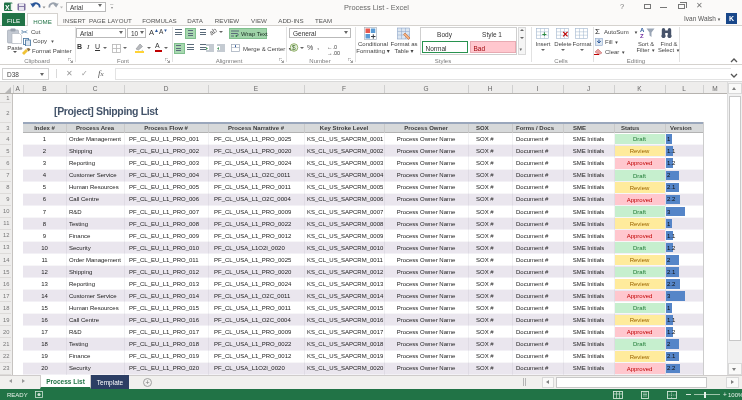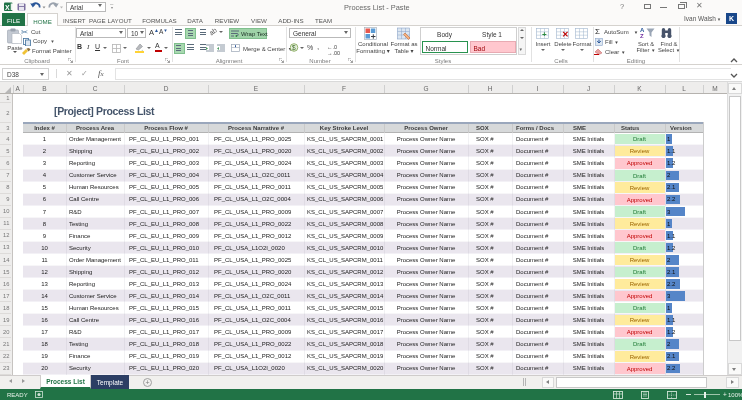--- a/index.html
+++ b/index.html
@@ -27,21 +27,21 @@
     <path d="M12.5 4.5 l3 0 l-1.5 2 z" fill="#8b8b8b"></path>
   </svg>
 <svg class="ab" style="left:47px;top:2px" width="16" height="9">
     <path d="M10 3.2 A4 3.6 0 0 0 2.5 5.5" fill="none" stroke="#9aa2ad" stroke-width="1.7"></path>
     <path d="M11.8 1.2 L9.2 5.6 L6.2 2.2 Z" fill="#9aa2ad"></path>
     <path d="M13 4.5 l3 0 l-1.5 2 z" fill="#b5b5b5"></path>
   </svg>
 <div class="ab" style="left:66px;top:1.5px;width:40px;height:10px;background:#fff;border:1px solid #b9b9b9;font-size:6.5px;color:#333;padding:1.5px 0 0 3px;">Arial</div>
 <div class="ab" style="left:98px;top:4px;width:0;height:0;border-left:2.5px solid transparent;border-right:2.5px solid transparent;border-top:3px solid #666;"></div>
 <div class="ab" style="left:110px;top:1px;font-size:6px;color:#888;">–<br><span style="font-size:4px;position:relative;top:-3px;left:1px;">▾</span></div>
-<div class="ab" style="left:344px;top:2.5px;font-size:7.4px;color:#666;">Process List - Paste</div>
+<div class="ab" style="left:344px;top:2.5px;font-size:7.4px;color:#666;">Process List - Excel</div>
 <div class="ab" style="left:620px;top:2px;font-size:7.5px;color:#777;">?</div>
 <div class="ab" style="left:644px;top:3.5px;width:7px;height:5.5px;border:1px solid #777;"></div>
 <div class="ab" style="left:660px;top:7px;width:7px;height:1.2px;background:#777;"></div>
 <div class="ab" style="left:678px;top:3.5px;width:7px;height:5.5px;border:1px solid #777;"></div>
 <div class="ab" style="left:679.5px;top:2px;width:7px;height:5.5px;border-top:1px solid #777;border-right:1px solid #777;"></div>
 <div class="ab" style="left:696px;top:1px;font-size:8px;color:#777;">✕</div>
 <div class="ab" style="left:0;top:12.5px;width:742px;height:13.5px;background:#fbfaf9;border-bottom:1px solid #d5d2ce;"></div>
 <div class="ab" style="left:2px;top:13px;width:23px;height:13px;background:#217346;color:#fff;font-size:6.2px;text-align:center;padding-top:4px;">FILE</div>
 <div class="ab" style="left:27px;top:13px;width:31px;height:13.5px;background:#fff;border:1px solid #d5d2ce;border-bottom:none;color:#217346;font-size:6.2px;text-align:center;padding-top:4px;">HOME</div>
 <div class="ab" style="left:63px;top:17px;width:19px;font-size:6.2px;color:#555;text-align:center;">INSERT</div>
@@ -314,21 +314,21 @@
 <div class="ab" style="left:0;top:254.0px;width:11px;height:12.07px;font-size:5.8px;color:#777;text-align:right;padding-top:2.535px;border-bottom:1px solid #dddbd9;">14<span style="visibility:hidden">.</span></div>
 <div class="ab" style="left:0;top:266.07000000000005px;width:11px;height:12.07px;font-size:5.8px;color:#777;text-align:right;padding-top:2.535px;border-bottom:1px solid #dddbd9;">15<span style="visibility:hidden">.</span></div>
 <div class="ab" style="left:0;top:278.14px;width:11px;height:12.07px;font-size:5.8px;color:#777;text-align:right;padding-top:2.535px;border-bottom:1px solid #dddbd9;">16<span style="visibility:hidden">.</span></div>
 <div class="ab" style="left:0;top:290.21000000000004px;width:11px;height:12.07px;font-size:5.8px;color:#777;text-align:right;padding-top:2.535px;border-bottom:1px solid #dddbd9;">17<span style="visibility:hidden">.</span></div>
 <div class="ab" style="left:0;top:302.28000000000003px;width:11px;height:12.07px;font-size:5.8px;color:#777;text-align:right;padding-top:2.535px;border-bottom:1px solid #dddbd9;">18<span style="visibility:hidden">.</span></div>
 <div class="ab" style="left:0;top:314.35px;width:11px;height:12.07px;font-size:5.8px;color:#777;text-align:right;padding-top:2.535px;border-bottom:1px solid #dddbd9;">19<span style="visibility:hidden">.</span></div>
 <div class="ab" style="left:0;top:326.42px;width:11px;height:12.07px;font-size:5.8px;color:#777;text-align:right;padding-top:2.535px;border-bottom:1px solid #dddbd9;">20<span style="visibility:hidden">.</span></div>
 <div class="ab" style="left:0;top:338.49px;width:11px;height:12.07px;font-size:5.8px;color:#777;text-align:right;padding-top:2.535px;border-bottom:1px solid #dddbd9;">21<span style="visibility:hidden">.</span></div>
 <div class="ab" style="left:0;top:350.56px;width:11px;height:12.07px;font-size:5.8px;color:#777;text-align:right;padding-top:2.535px;border-bottom:1px solid #dddbd9;">22<span style="visibility:hidden">.</span></div>
 <div class="ab" style="left:0;top:362.63px;width:11px;height:12.07px;font-size:5.8px;color:#777;text-align:right;padding-top:2.535px;border-bottom:1px solid #dddbd9;">23<span style="visibility:hidden">.</span></div>
-<div class="ab" style="left:54px;top:104.5px;font-size:10.5px;font-weight:bold;color:#44546a;letter-spacing:-0.35px;">[Project] Process List</div>
+<div class="ab" style="left:54px;top:104.5px;font-size:10.5px;font-weight:bold;color:#44546a;letter-spacing:-0.35px;">[Project] Shipping List</div>
 <div class="ab" style="left:23px;top:121.8px;width:680px;height:1.8px;background:#9aa7bc;"></div>
 <div class="ab" style="left:23px;top:123.6px;width:680px;height:9.7px;background:#d7d9da;border-bottom:1px solid #b3b3b3;"></div>
 <div class="ab" style="left:23px;top:125.2px;width:43px;font-size:6px;font-weight:bold;color:#3a3a3a;text-align:center;">Index #</div>
 <div class="ab" style="left:66px;top:123.6px;width:1px;height:9.7px;background:#c9c9c9;"></div>
 <div class="ab" style="left:66px;top:125.2px;width:58px;font-size:6px;font-weight:bold;color:#3a3a3a;text-align:center;">Process Area</div>
 <div class="ab" style="left:124px;top:123.6px;width:1px;height:9.7px;background:#c9c9c9;"></div>
 <div class="ab" style="left:124px;top:125.2px;width:84px;font-size:6px;font-weight:bold;color:#3a3a3a;text-align:center;">Process Flow #</div>
 <div class="ab" style="left:208px;top:123.6px;width:1px;height:9.7px;background:#c9c9c9;"></div>
 <div class="ab" style="left:208px;top:125.2px;width:96px;font-size:6px;font-weight:bold;color:#3a3a3a;text-align:center;">Process Narrative #</div>
 <div class="ab" style="left:304px;top:123.6px;width:1px;height:9.7px;background:#c9c9c9;"></div>

